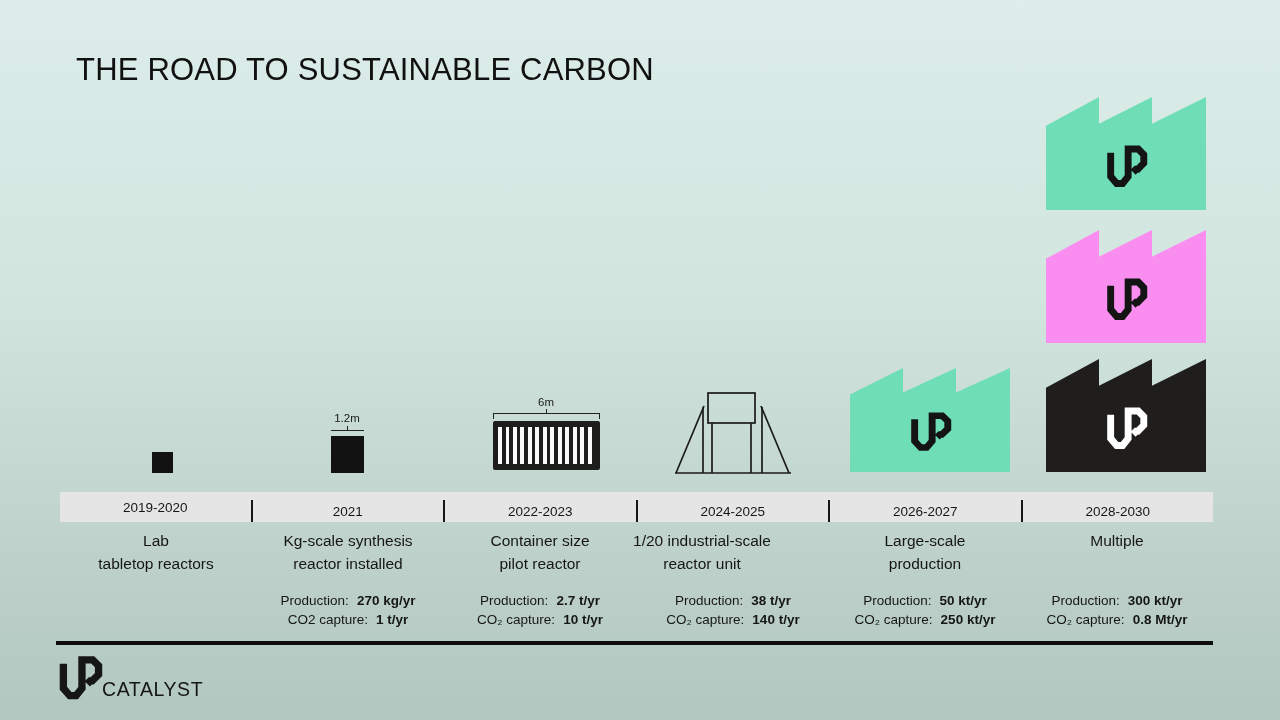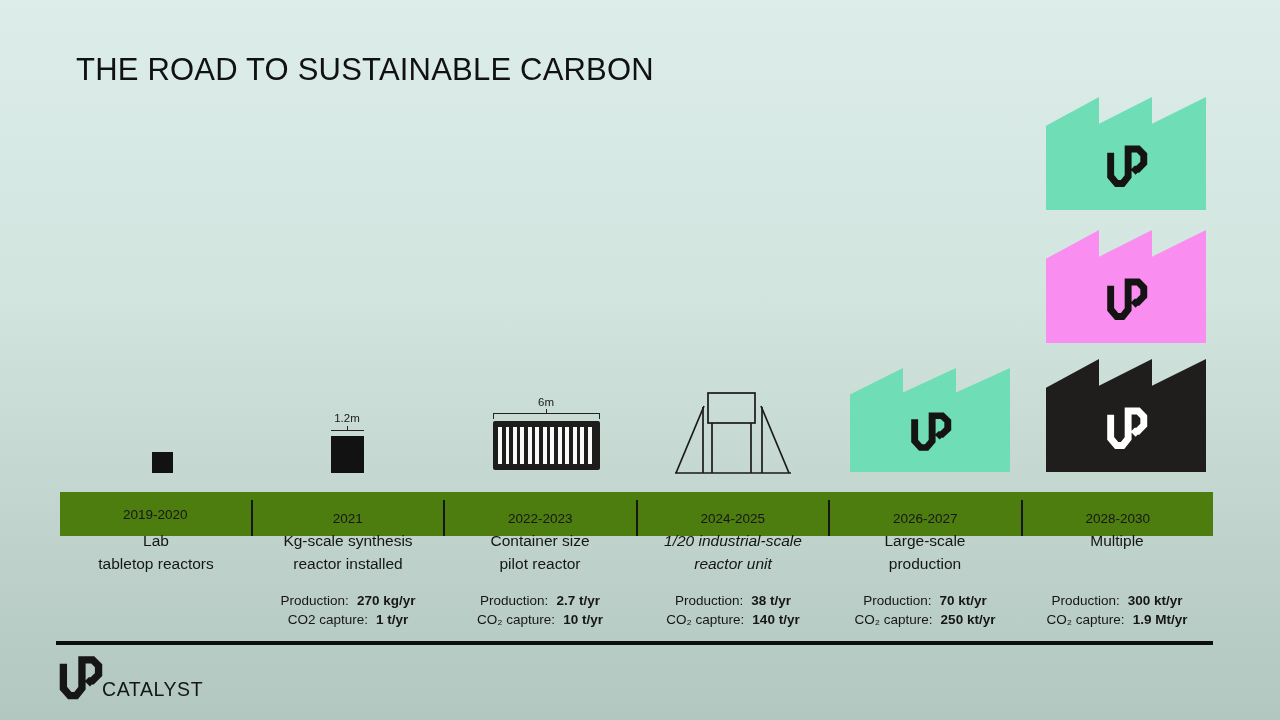--- a/index.html
+++ b/index.html
@@ -7,22 +7,22 @@
     width:1280px;height:720px;overflow:hidden;position:relative;
     font-family:"Liberation Sans","DejaVu Sans",sans-serif;color:#141414;
     background:linear-gradient(180deg,#dcedea 0%,#d3e5df 40%,#c2d5ce 70%,#b1c7bf 100%);
   }
   .title{
     position:absolute;left:64px;top:40px;margin:12px;
     font-size:31px;font-weight:500;letter-spacing:0.2px;color:#111;
   }
   
   .timeline{
-    position:absolute;left:60px;top:492px;width:1153px;height:44px;
-    display:flex;background:#4d7c0f;
+    position:absolute;left:60px;top:492px;width:1153px;height:30px;
+    display:flex;background:#e5e5e5;
   }
   .segment{
     flex:1 1 0;display:flex;align-items:center;justify-content:center;
     font-size:13.5px;color:#161616;
   }
   .segment + .segment{border-left:2px solid #161616;margin-top:8px;}
   
   .stage-label{
     position:absolute;top:529px;width:192px;text-align:center;
     font-size:15.5px;line-height:23px;color:#161616;
@@ -142,21 +142,21 @@
     <div>tabletop reactors</div>
   </div>
   <div class="stage-label" style="left:252px;">
     <div>Kg-scale synthesis</div>
     <div>reactor installed</div>
   </div>
   <div class="stage-label" style="left:444px;">
     <div>Container size</div>
     <div>pilot reactor</div>
   </div>
-  <div class="stage-label" style="left:637px;font-style:italic;">
+  <div class="stage-label" style="left:606px;">
     <div>1/20 industrial-scale</div>
     <div>reactor unit</div>
   </div>
   <div class="stage-label" style="left:829px;">
     <div>Large-scale</div>
     <div>production</div>
   </div>
   <div class="stage-label" style="left:1021px;text-align:center;">
     <div>Multiple</div>
   </div>
@@ -167,26 +167,26 @@
   </div>
   <div class="stats" style="left:444px;">
     <div><span>Production:</span><b>2.7 t/yr</b></div>
     <div><span>CO₂ capture:</span><b>10 t/yr</b></div>
   </div>
   <div class="stats" style="left:637px;">
     <div><span>Production:</span><b>38 t/yr</b></div>
     <div><span>CO₂ capture:</span><b>140 t/yr</b></div>
   </div>
   <div class="stats" style="left:829px;">
-    <div><span>Production:</span><b>70 kt/yr</b></div>
+    <div><span>Production:</span><b>50 kt/yr</b></div>
     <div><span>CO₂ capture:</span><b>250 kt/yr</b></div>
   </div>
   <div class="stats" style="left:1021px;">
     <div><span>Production:</span><b>300 kt/yr</b></div>
-    <div><span>CO₂ capture:</span><b>1.9 Mt/yr</b></div>
+    <div><span>CO₂ capture:</span><b>0.8 Mt/yr</b></div>
   </div>
 
   <div class="footer-rule"></div>
   <div class="brand">
     <svg width="48" height="44" viewBox="8 2 94 90" style="position:absolute;left:0;top:0;">
       <use href="#up-glyph" stroke="#161616" stroke-width="15"></use>
     </svg>
     <span class="brand-name">CATALYST</span>
   </div>
 

